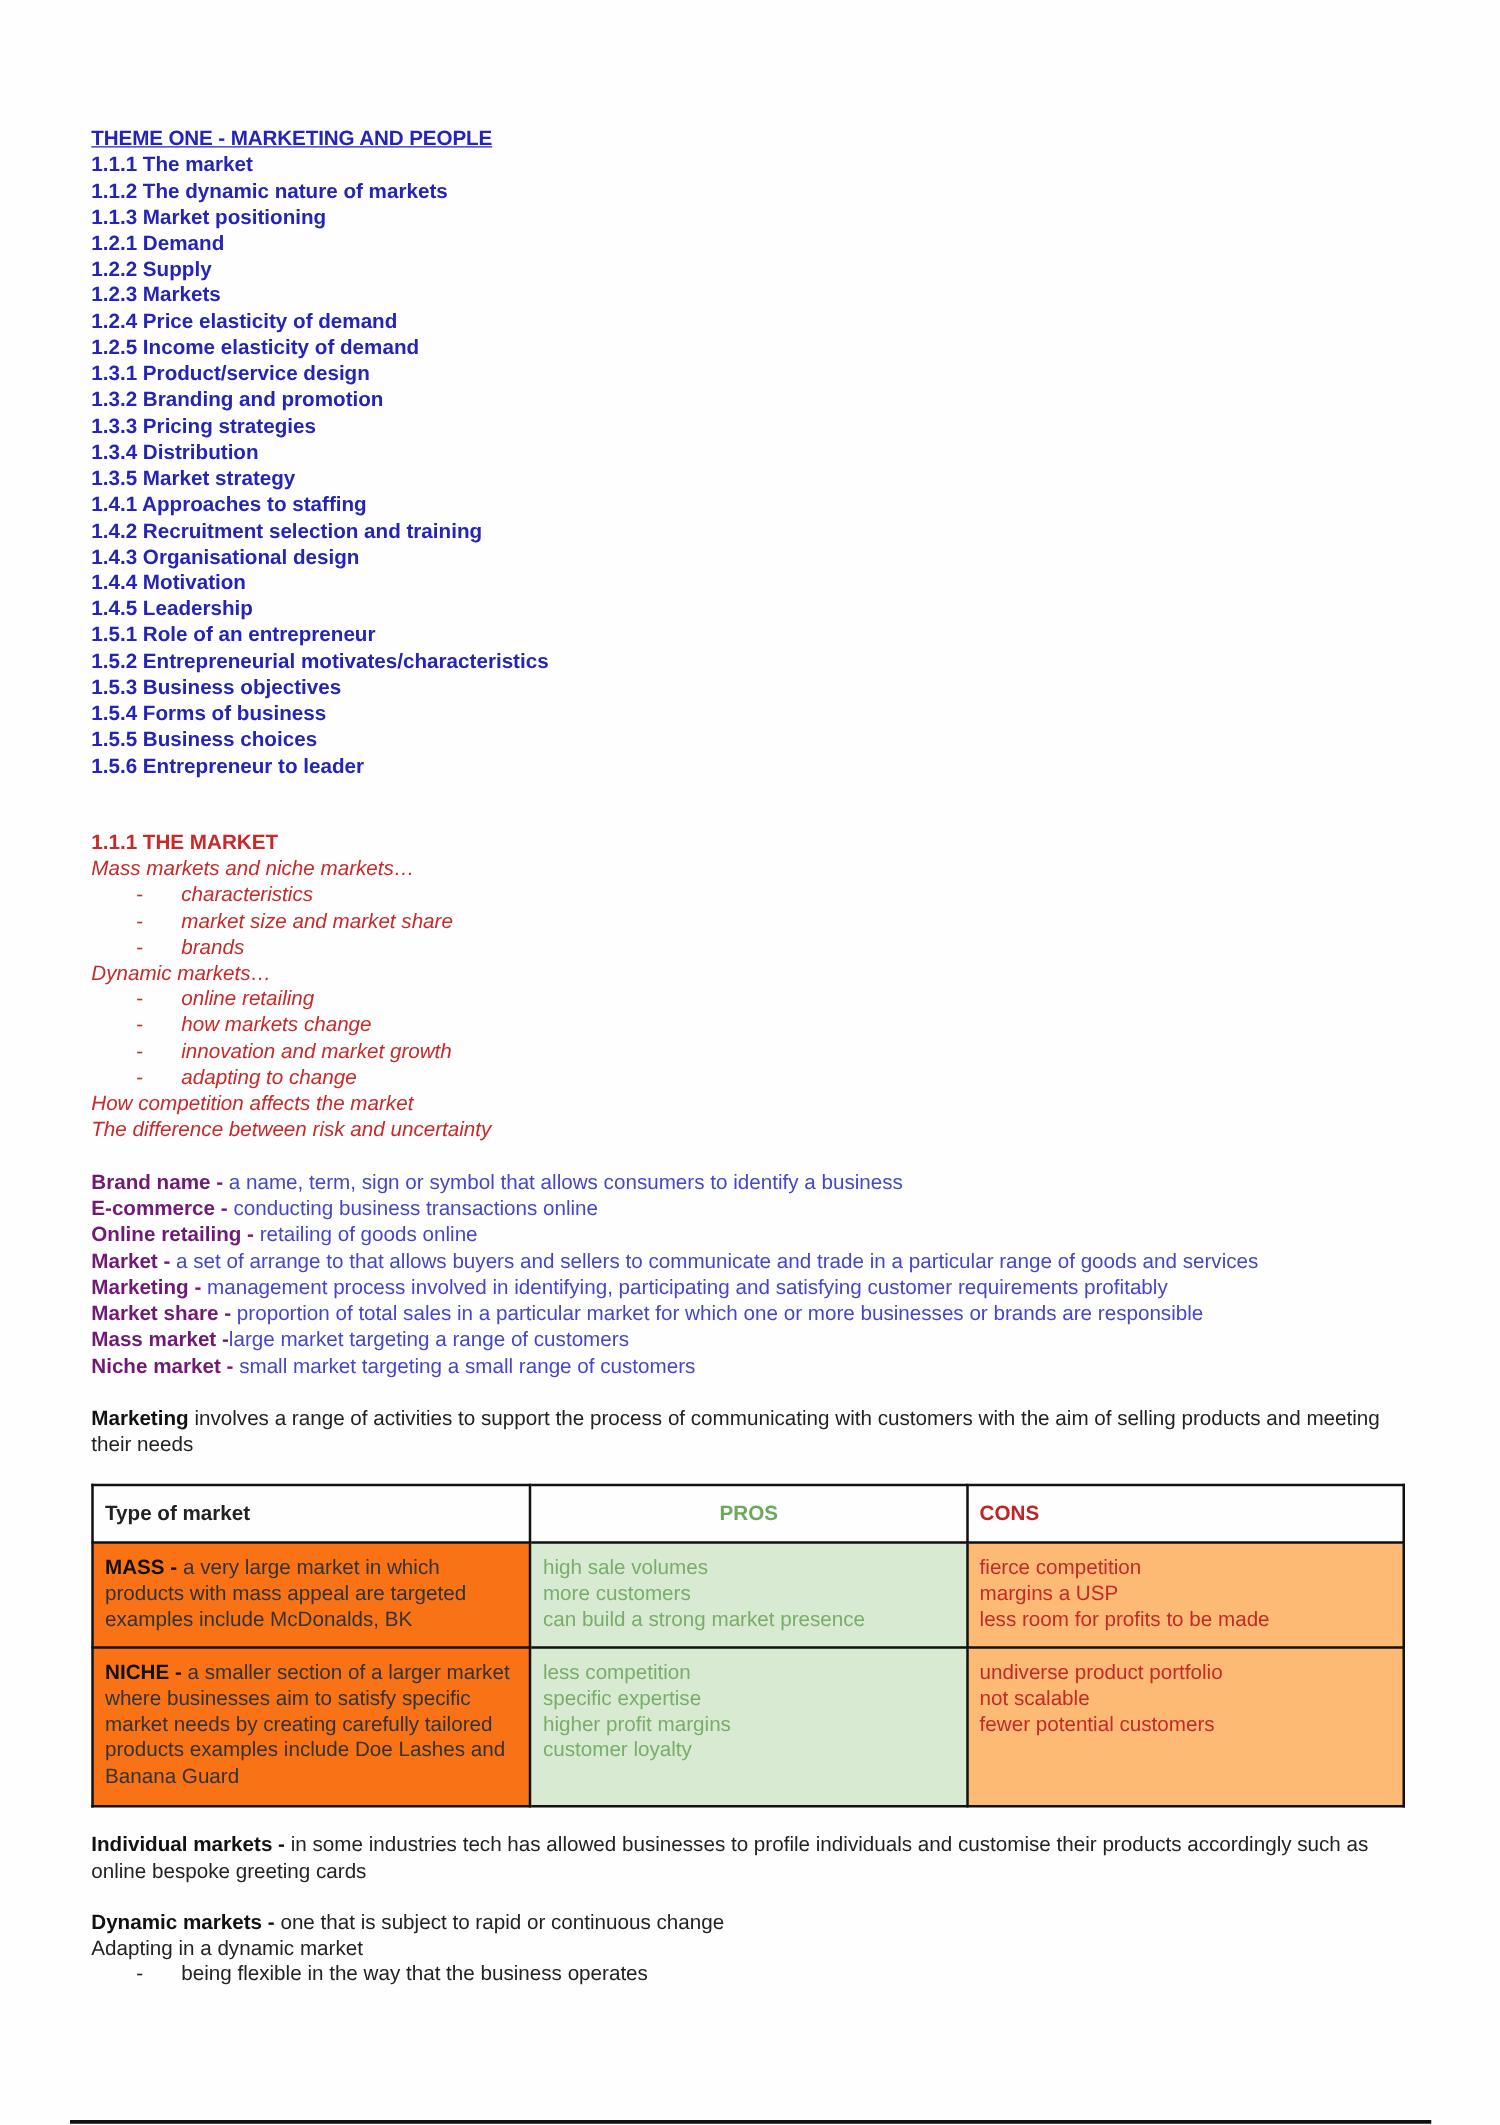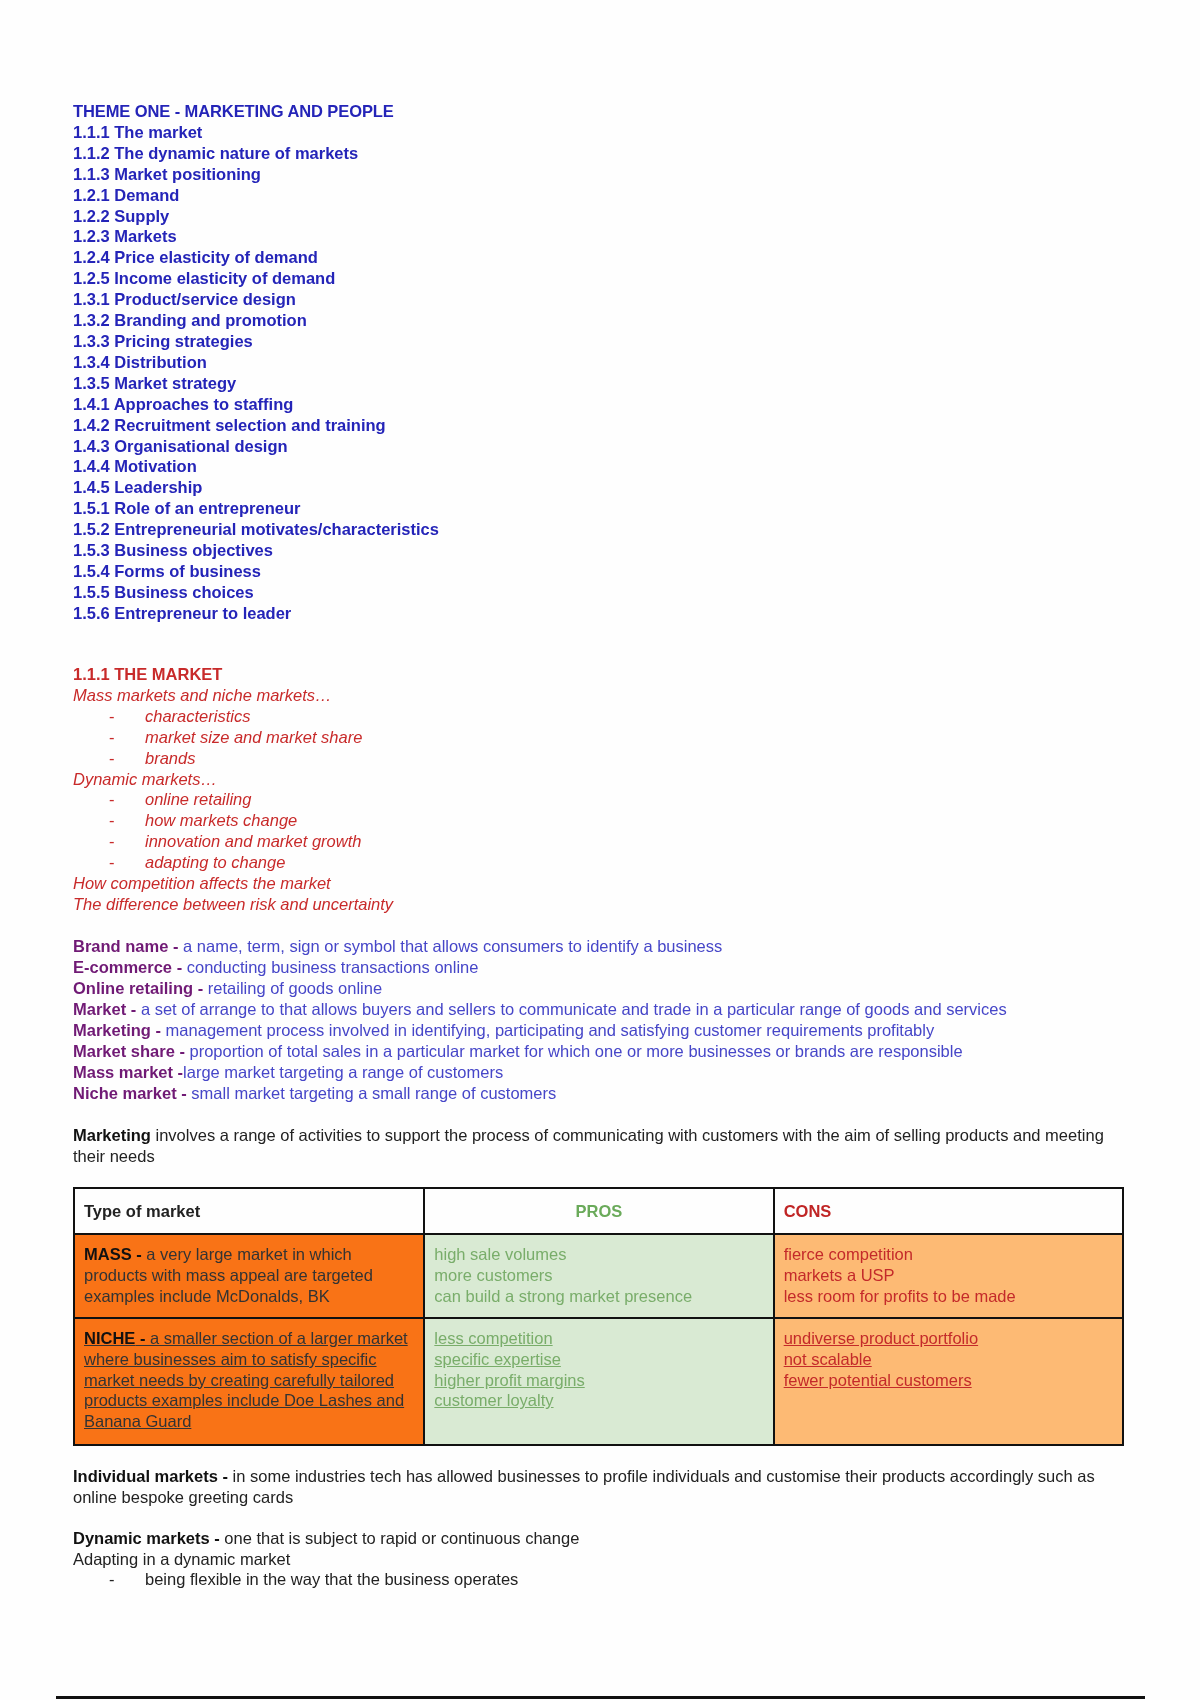--- a/index.html
+++ b/index.html
@@ -17,21 +17,21 @@
     }
     .toc {
       position: absolute;
       left: 73px;
       top: 101px;
       color: #2424b8;
       font-weight: bold;
       font-size: 16.5px;
       line-height: 20.9px;
     }
-    .toc .toc-title { letter-spacing: -0.1px; }
+    .toc .toc-title { letter-spacing: -0.1px; text-decoration: underline; }
     .section {
       position: absolute;
       left: 73px;
       top: 664px;
       color: #c82a2a;
       font-size: 16.5px;
       line-height: 20.9px;
     }
     .section .sec-title { font-weight: bold; }
     .section .it { font-style: italic; }
@@ -88,21 +88,21 @@
       margin-left: 28px;
     }
     table.market-table th.col-type { color: #222; width: 351px; }
     table.market-table th.col-pros { color: #6aaa5a; width: 350px; text-align: center; }
     table.market-table th.col-cons { color: #c02525; width: 350px; }
     table.market-table td.type-cell { color: #333; background: #f97316; }
     table.market-table td.type-cell b { color: #111; }
     table.market-table td.pros-cell { background: #d9ead3; color: #79ad6a; }
     table.market-table td.cons-cell { background: #fdba74; color: #c42a2a; }
     table.market-table tr.row-mass td { height: 84px; }
-    table.market-table tr.row-niche td { height: 127px; text-decoration: underline; }
+    table.market-table tr.row-niche td { height: 127px; }
     .bottom-rule {
       position: absolute;
       left: 56px;
       top: 1696px;
       width: 1089px;
       height: 3px;
       background: #111;
     }
   </style>
 </head>
@@ -200,21 +200,21 @@
       <td class="type-cell">
         <b>MASS</b><b> - </b><span>a very large market in which products with mass appeal are targeted examples include McDonalds, BK</span>
       </td>
       <td class="pros-cell">
         <div>high sale volumes</div>
         <div>more customers</div>
         <div>can build a strong market presence</div>
       </td>
       <td class="cons-cell">
         <div>fierce competition</div>
-        <div>markets a USP</div>
+        <div>margins a USP</div>
         <div>less room for profits to be made</div>
       </td>
     </tr>
     <tr class="row-niche">
       <td class="type-cell">
         <b>NICHE</b><b> - </b><span>a smaller section of a larger market where businesses aim to satisfy specific market needs by creating carefully tailored products examples include Doe Lashes and Banana Guard</span>
       </td>
       <td class="pros-cell">
         <div>less competition</div>
         <div>specific expertise</div>

